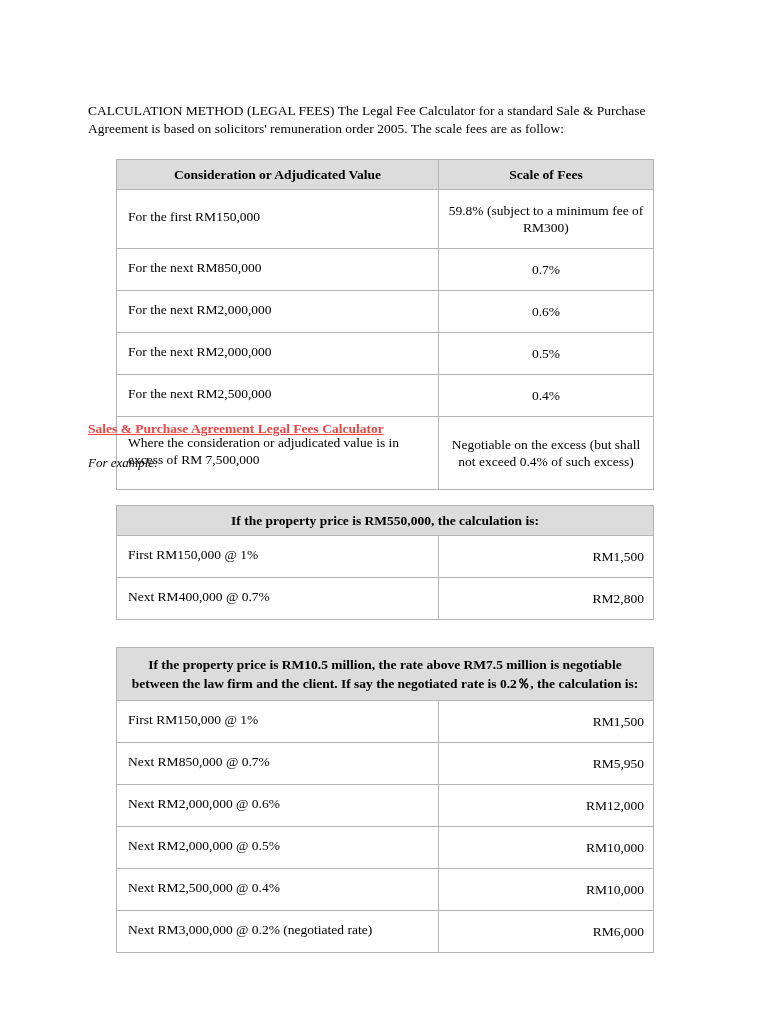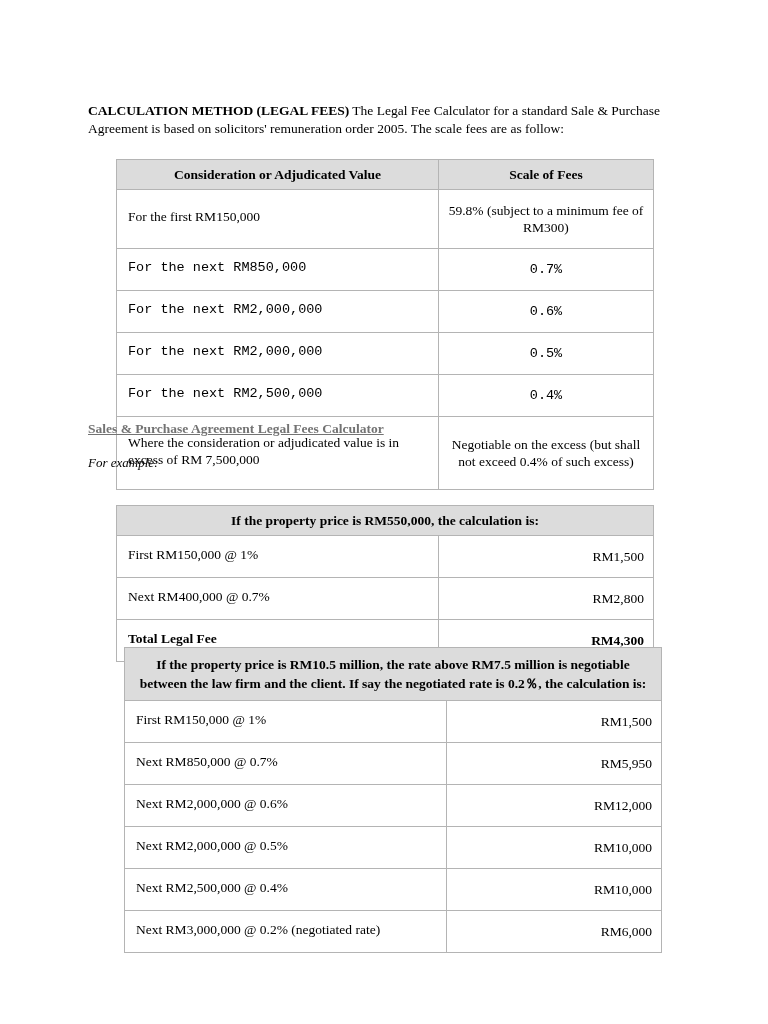--- a/index.html
+++ b/index.html
@@ -24,21 +24,21 @@
   }
   .intro {
     position: absolute;
     left: 88px;
     top: 88px;
     width: 586px;
     font-size: 13.5px;
     line-height: 18.5px;
     text-align: left;
   }
-  .intro b { font-weight: bold; }
+  .intro b { font-weight: normal; }
 
   table.doc-table {
     border-collapse: collapse;
     table-layout: fixed;
     width: 537px;
     background: #ffffff;
   }
   table.doc-table td,
   table.doc-table th {
     border: 1px solid #b4b4b4;
@@ -66,49 +66,49 @@
     padding: 7px 9px 7px 8px;
     text-align: right;
     border-radius: 19px;
   }
   .bold { font-weight: bold !important; }
 
   #table1 { position: absolute; left: 116px; top: 159px; }
   #table1 col.c1 { width: 322px; }
   #table1 col.c2 { width: 215px; }
   #table1 .tall td { height: 44px; }
-  #table1 .norm td { height: 27px; font-family: Liberation Mono, monospace; }
+  #table1 .norm td { height: 27px; }
   #table1 .last td { height: 58px; }
 
   .link-row {
     position: absolute;
     left: 88px;
     top: 421px;
     font-size: 13.5px;
   }
   .doclink {
-    color: #737373;
+    color: #ef4444;
     font-weight: bold;
     text-decoration: underline;
     cursor: pointer;
   }
   .example-row {
     position: absolute;
     left: 88px;
     top: 455px;
     font-size: 13px;
     font-style: italic;
   }
 
   #table2 { position: absolute; left: 116px; top: 505px; }
   #table2 col.c1 { width: 322px; }
   #table2 col.c2 { width: 215px; }
   #table2 tr td { height: 27px; }
 
-  #table3 { position: absolute; left: 124px; top: 647px; }
+  #table3 { position: absolute; left: 116px; top: 647px; }
   #table3 col.c1 { width: 322px; }
   #table3 col.c2 { width: 215px; }
   #table3 tr.body-row td { height: 27px; }
   #table3 .hdr3 { padding: 7px 14px; line-height: 19px; }
 </style>
 </head>
 <body>
 
 <div class="page">
 
@@ -165,24 +165,20 @@
         <th class="hdr-cell" colspan="2">If the property price is RM550,000, the calculation is:</th>
       </tr>
       <tr>
         <td class="cell-left">First RM150,000 @ 1%</td>
         <td class="cell-right">RM1,500</td>
       </tr>
       <tr>
         <td class="cell-left">Next RM400,000 @ 0.7%</td>
         <td class="cell-right">RM2,800</td>
       </tr>
-      <tr>
-        <td class="cell-left bold">Total Legal Fee</td>
-        <td class="cell-right bold">RM4,300</td>
-      </tr>
     </tbody>
   </table>
 
   <table id="table3" class="doc-table">
     <colgroup>
         <col class="c1">
         <col class="c2">
       </colgroup>
     <tbody>
       <tr>

